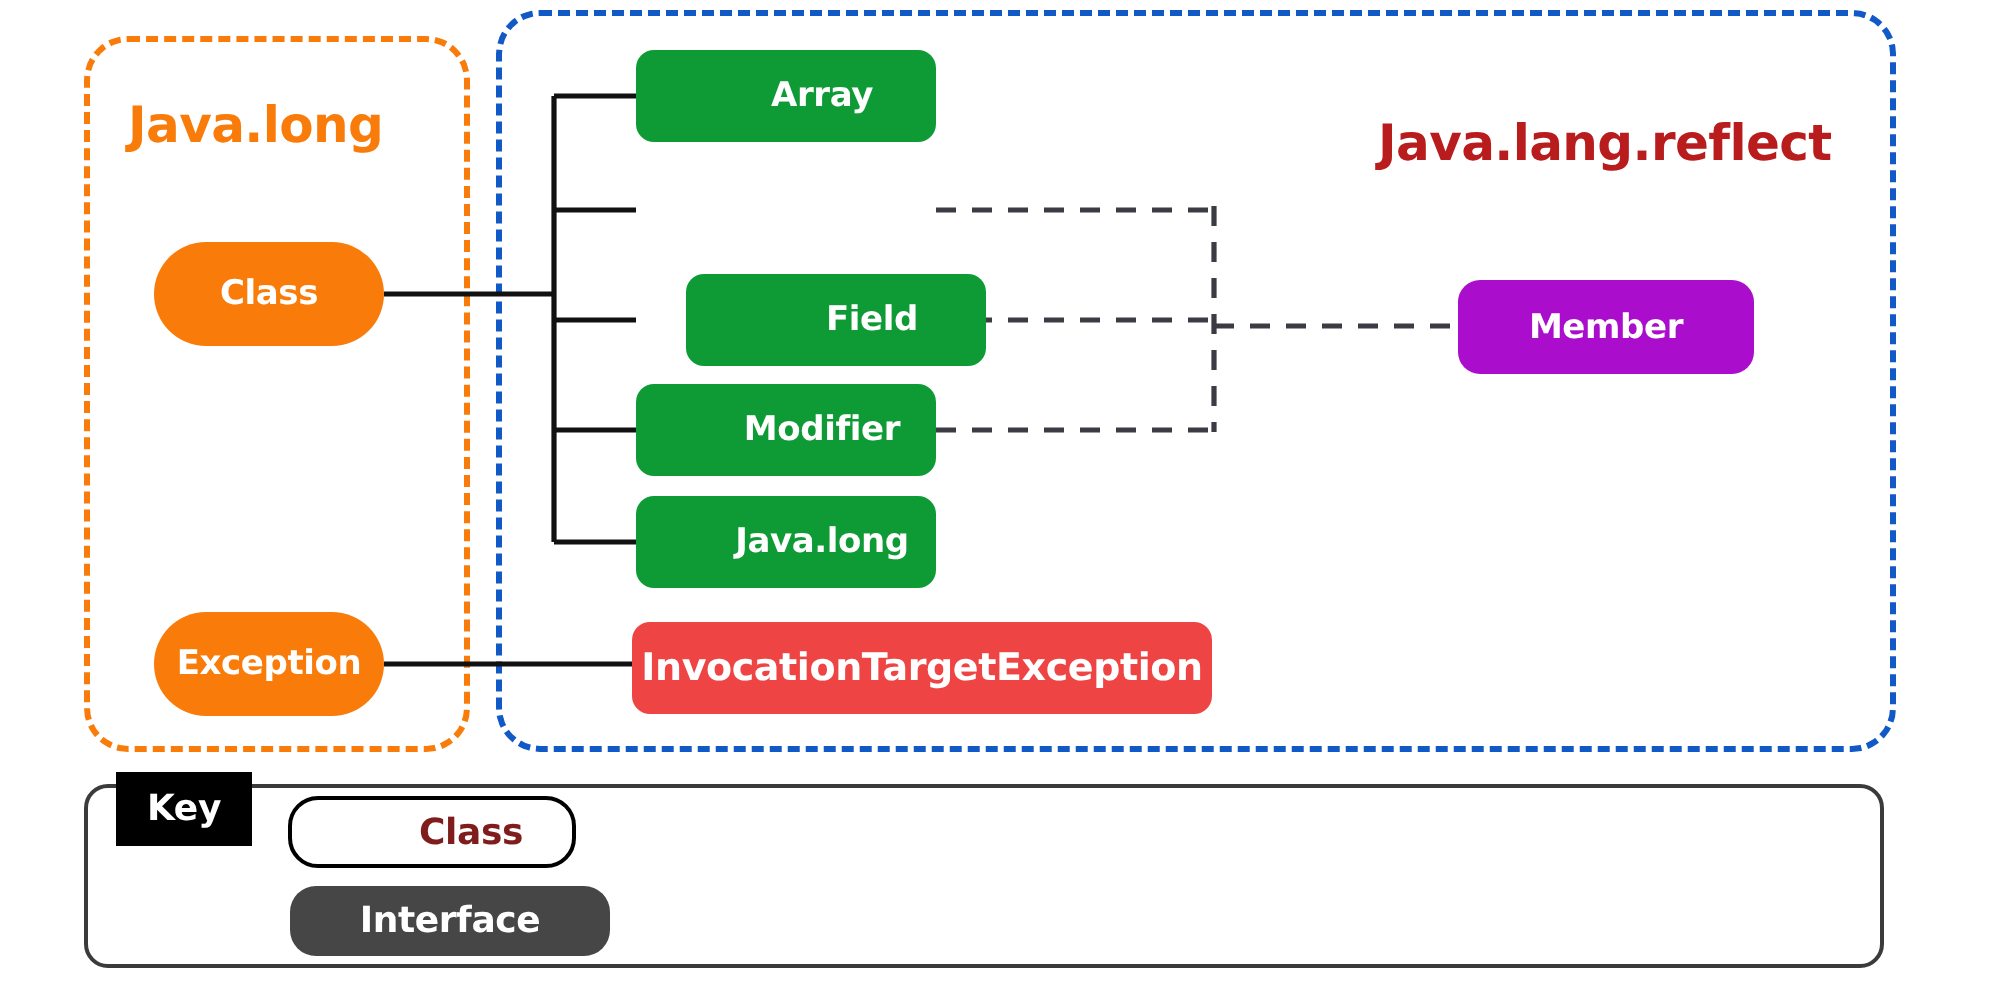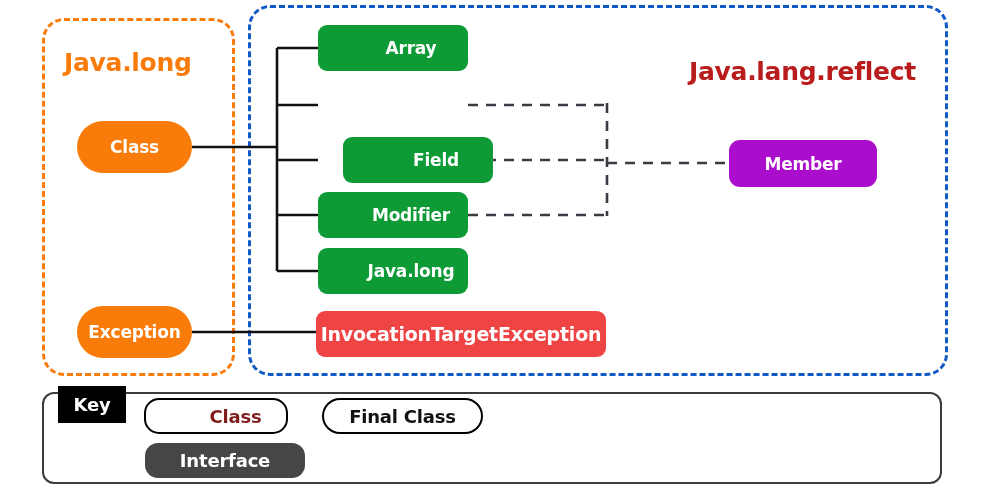--- a/index.html
+++ b/index.html
@@ -219,16 +219,15 @@
   <div class="node node-green" id="node-field">Field</div>
   <div class="node node-green" id="node-modifier">Modifier</div>
   <div class="node node-green" id="node-javalong">Java.long</div>
 
   <div class="node node-blue">InvocationTargetException</div>
   <div class="node node-purple">Member</div>
 
   <div id="legend"></div>
   <div class="legend-item" id="legend-key">Key</div>
   <div class="legend-item" id="legend-class">Class</div>
-  <div class="legend-item" id="legend-final-class">Final Class</div>
   <div class="legend-item" id="legend-interface">Interface</div>
 
 </div>
 
 </body></html>

